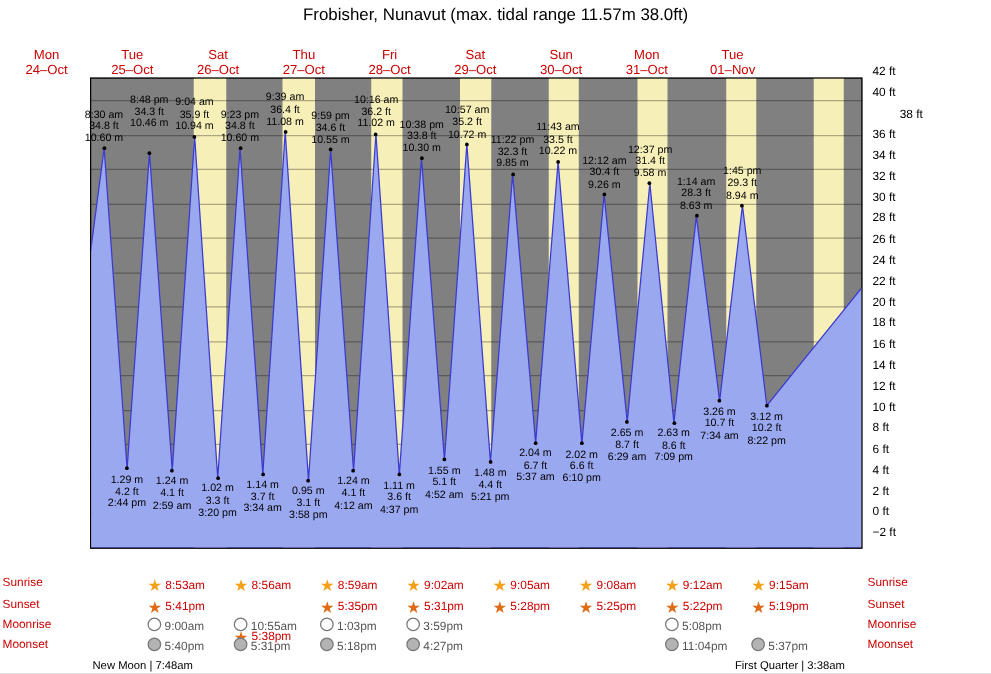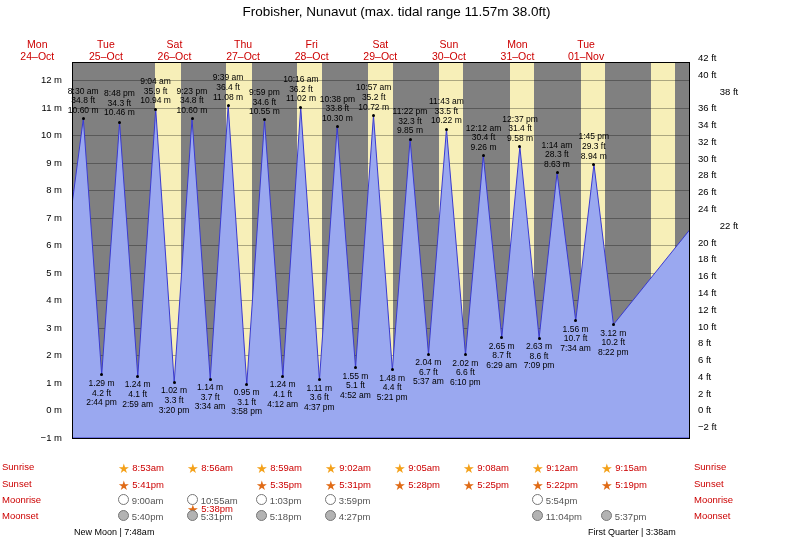--- a/index.html
+++ b/index.html
@@ -114,21 +114,21 @@
           <div>34.8 ft</div>
           <div>10.60 m</div>
         </div>
         <div class="dot" style="left: 27.1877px; top: 310.449px;"></div>
         <div class="ptlabel" style="left: 13.1877px; top: 315.949px;">
           <div>1.29 m</div>
           <div>4.2 ft</div>
           <div>2:44 pm</div>
         </div>
         <div class="dot" style="left: 45.0684px; top: 57.9714px;"></div>
-        <div class="ptlabel" style="left: 31.0684px; top: 26px;">
+        <div class="ptlabel" style="left: 31.0684px; top: 12px;">
           <div>8:48 pm</div>
           <div>34.3 ft</div>
           <div>10.46 m</div>
         </div>
         <div class="dot" style="left: 63.293px; top: 311.826px;"></div>
         <div class="ptlabel" style="left: 49.293px; top: 317.326px;">
           <div>1.24 m</div>
           <div>4.1 ft</div>
           <div>2:59 am</div>
         </div>
@@ -265,67 +265,51 @@
           <div>7:09 pm</div>
         </div>
         <div class="dot" style="left: 482.556px; top: 108.357px;"></div>
         <div class="ptlabel" style="left: 468.556px; top: 77.8568px;">
           <div>1:14 am</div>
           <div>28.3 ft</div>
           <div>8.63 m</div>
         </div>
         <div class="dot" style="left: 501.223px; top: 256.209px;"></div>
         <div class="ptlabel" style="left: 487.223px; top: 261.709px;">
-          <div>1.56 m</div>
+          <div>3.26 m</div>
           <div>10.7 ft</div>
           <div>7:34 am</div>
         </div>
         <div class="dot" style="left: 519.447px; top: 99.8216px;"></div>
         <div class="ptlabel" style="left: 505.447px; top: 69.3216px;">
           <div>1:45 pm</div>
           <div>29.3 ft</div>
           <div>8.94 m</div>
         </div>
         <div class="dot" style="left: 538.949px; top: 260.064px;"></div>
         <div class="ptlabel" style="left: 524.949px; top: 265.564px;">
           <div>3.12 m</div>
           <div>10.2 ft</div>
           <div>8:22 pm</div>
         </div>
       </div>
   </div>
 
-  <div class="axisL" id="axisL">
-      <div class="tickm" style="top: 12.0705px;">12 m</div>
-      <div class="tickm" style="top: 39.6035px;">11 m</div>
-      <div class="tickm" style="top: 67.1366px;">10 m</div>
-      <div class="tickm" style="top: 94.6696px;">9 m</div>
-      <div class="tickm" style="top: 122.203px;">8 m</div>
-      <div class="tickm" style="top: 149.736px;">7 m</div>
-      <div class="tickm" style="top: 177.269px;">6 m</div>
-      <div class="tickm" style="top: 204.802px;">5 m</div>
-      <div class="tickm" style="top: 232.335px;">4 m</div>
-      <div class="tickm" style="top: 259.868px;">3 m</div>
-      <div class="tickm" style="top: 287.401px;">2 m</div>
-      <div class="tickm" style="top: 314.934px;">1 m</div>
-      <div class="tickm" style="top: 342.467px;">0 m</div>
-      <div class="tickm" style="top: 370px;">−1 m</div>
-    </div>
   <div class="axisR" id="axisR">
       <div class="tickf" style="top: -10px;">42 ft</div>
       <div class="tickf" style="top: 6.78414px;">40 ft</div>
       <div class="tickf" style="top: 23.5683px; text-align: center;">38 ft</div>
       <div class="tickf" style="top: 40.3524px;">36 ft</div>
       <div class="tickf" style="top: 57.1366px;">34 ft</div>
       <div class="tickf" style="top: 73.9207px;">32 ft</div>
       <div class="tickf" style="top: 90.7048px;">30 ft</div>
       <div class="tickf" style="top: 107.489px;">28 ft</div>
       <div class="tickf" style="top: 124.273px;">26 ft</div>
       <div class="tickf" style="top: 141.057px;">24 ft</div>
-      <div class="tickf" style="top: 157.841px; text-align: center;">22 ft</div>
+      <div class="tickf" style="top: 157.841px;">22 ft</div>
       <div class="tickf" style="top: 174.626px;">20 ft</div>
       <div class="tickf" style="top: 191.41px;">18 ft</div>
       <div class="tickf" style="top: 208.194px;">16 ft</div>
       <div class="tickf" style="top: 224.978px;">14 ft</div>
       <div class="tickf" style="top: 241.762px;">12 ft</div>
       <div class="tickf" style="top: 258.546px;">10 ft</div>
       <div class="tickf" style="top: 275.33px;">8 ft</div>
       <div class="tickf" style="top: 292.115px;">6 ft</div>
       <div class="tickf" style="top: 308.899px;">4 ft</div>
       <div class="tickf" style="top: 325.683px;">2 ft</div>
@@ -358,21 +342,21 @@
         <div class="cellitem" style="left: 532px;"><span class="star red">★</span><span> 5:22pm</span></div>
         <div class="cellitem" style="left: 601px;"><span class="star red">★</span><span> 5:19pm</span></div>
       </div>
       <div class="botrow" style="top: 494px;">
         <div class="rowlabelL">Moonrise</div>
         <div class="rowlabelR">Moonrise</div>
         <div class="cellitem grey" style="left: 118px;"><span class="circ open"></span><span> 9:00am</span></div>
         <div class="cellitem grey" style="left: 187px;"><span class="circ open"></span><span> 10:55am</span></div>
         <div class="cellitem grey" style="left: 256px;"><span class="circ open"></span><span> 1:03pm</span></div>
         <div class="cellitem grey" style="left: 325px;"><span class="circ open"></span><span> 3:59pm</span></div>
-        <div class="cellitem grey" style="left: 532px;"><span class="circ open"></span><span> 5:54pm</span></div>
+        <div class="cellitem grey" style="left: 532px;"><span class="circ open"></span><span> 5:08pm</span></div>
       </div>
       <div class="botrow" style="top: 510px;">
         <div class="rowlabelL">Moonset</div>
         <div class="rowlabelR">Moonset</div>
         <div class="cellitem grey" style="left: 118px;"><span class="circ grey"></span><span> 5:40pm</span></div>
         <div class="cellitem grey" style="left: 187px;"><span class="circ grey"></span><span> 5:31pm</span></div>
         <div class="cellitem grey" style="left: 256px;"><span class="circ grey"></span><span> 5:18pm</span></div>
         <div class="cellitem grey" style="left: 325px;"><span class="circ grey"></span><span> 4:27pm</span></div>
         <div class="cellitem grey" style="left: 532px;"><span class="circ grey"></span><span> 11:04pm</span></div>
         <div class="cellitem grey" style="left: 601px;"><span class="circ grey"></span><span> 5:37pm</span></div>

